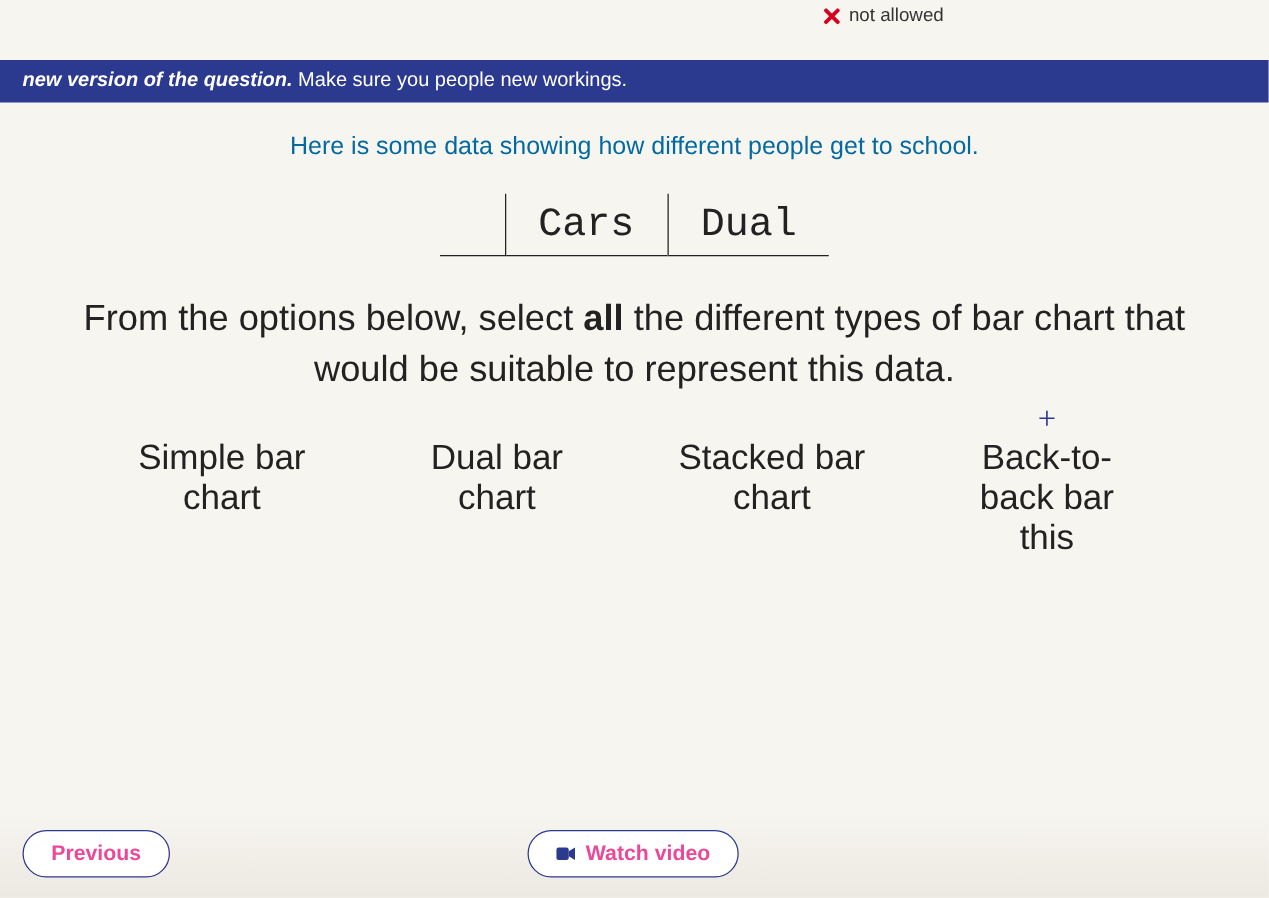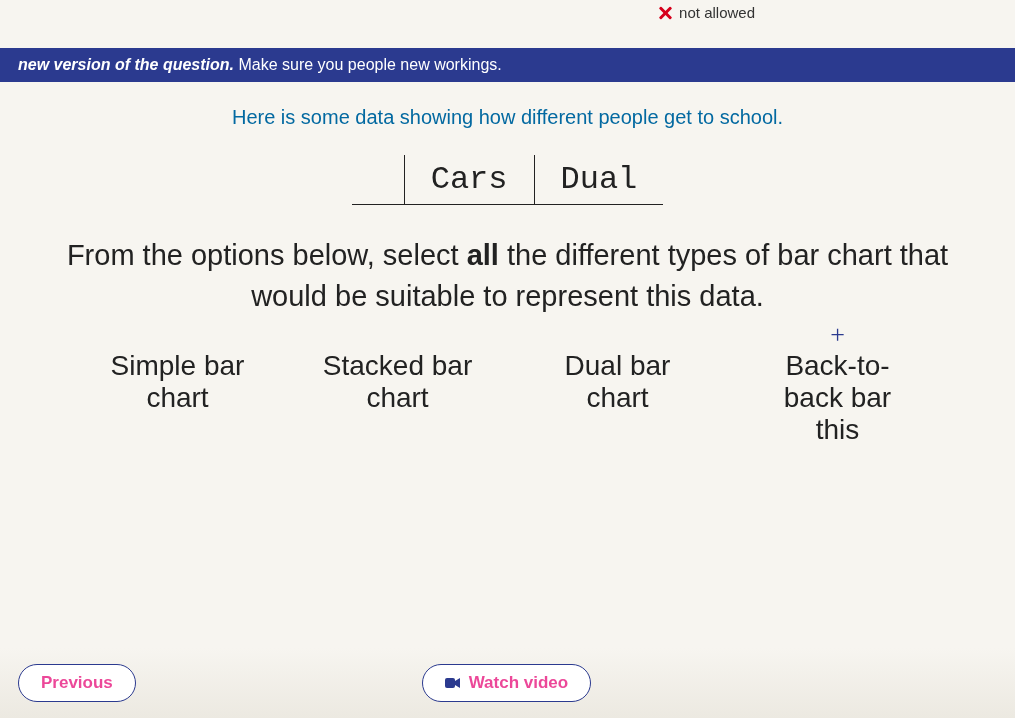--- a/index.html
+++ b/index.html
@@ -169,22 +169,22 @@
     <tbody>
     </tbody>
   </table>
 
   <p class="instruction">
     <span>From the options below, select </span><span class="bold">all</span><span> the different types of bar chart that would be suitable to represent this data.</span>
   </p>
 
   <div class="options">
     <div class="option"><span>Simple bar chart</span></div>
+    <div class="option"><span>Dual bar chart</span></div>
     <div class="option"><span>Stacked bar chart</span></div>
-    <div class="option"><span>Dual bar chart</span></div>
     <div class="option">
       <span class="plus">+</span>
       <span>Back-to-back bar this</span>
     </div>
   </div>
 
 </div>
 
 <div class="bottom-bar">
   <button class="pill">

